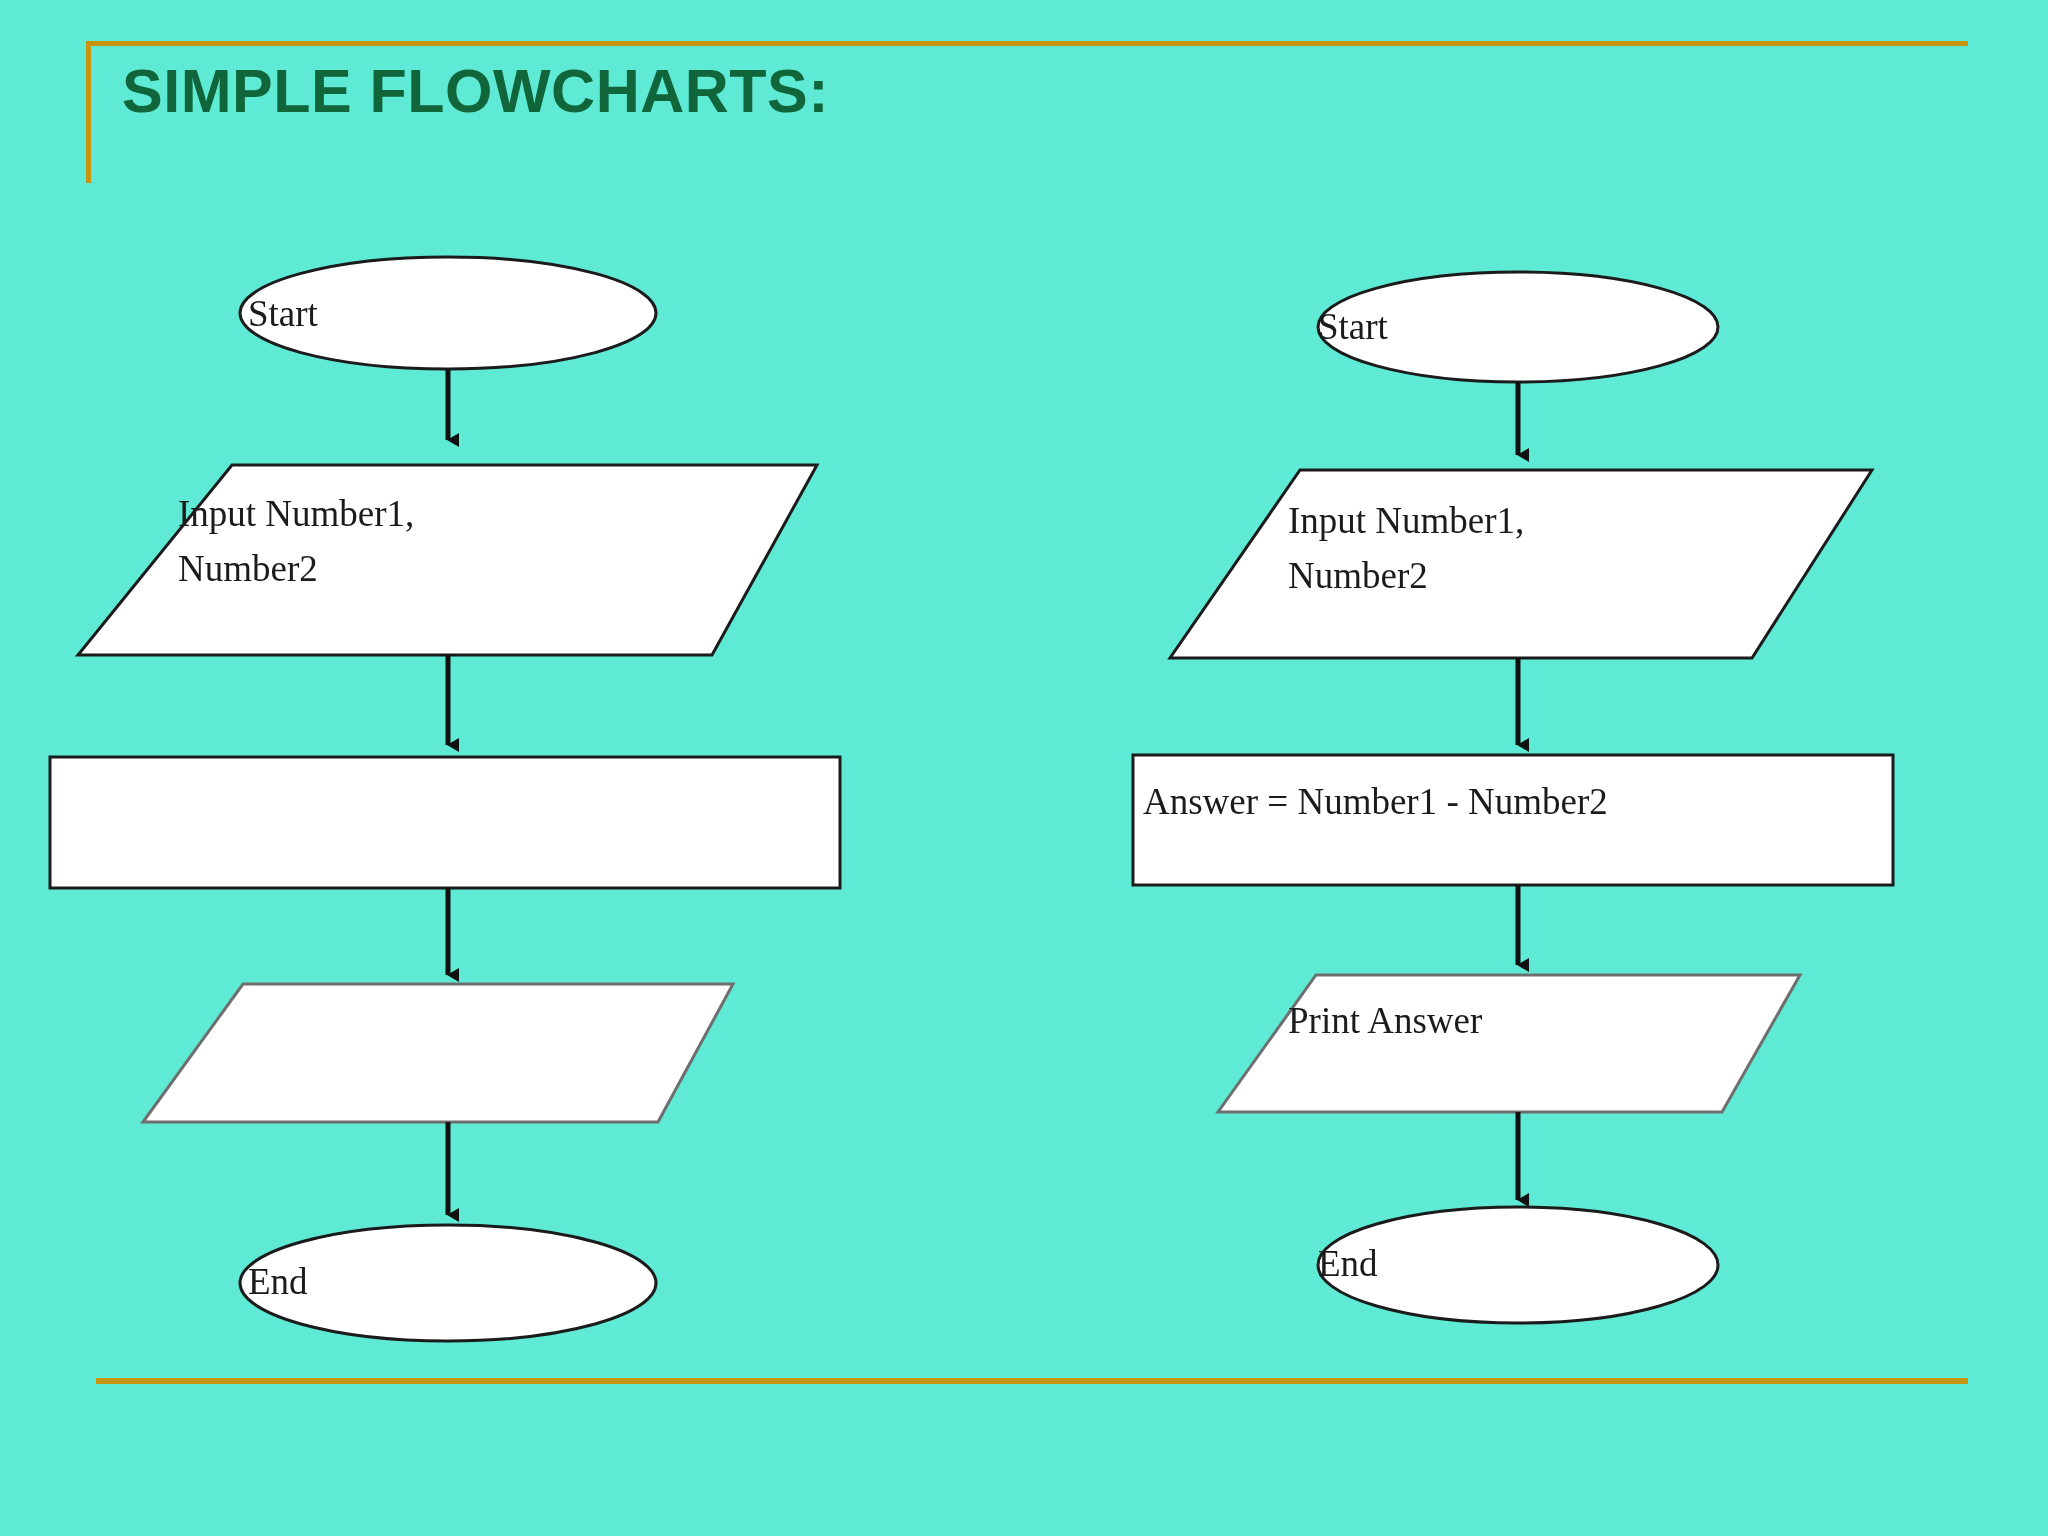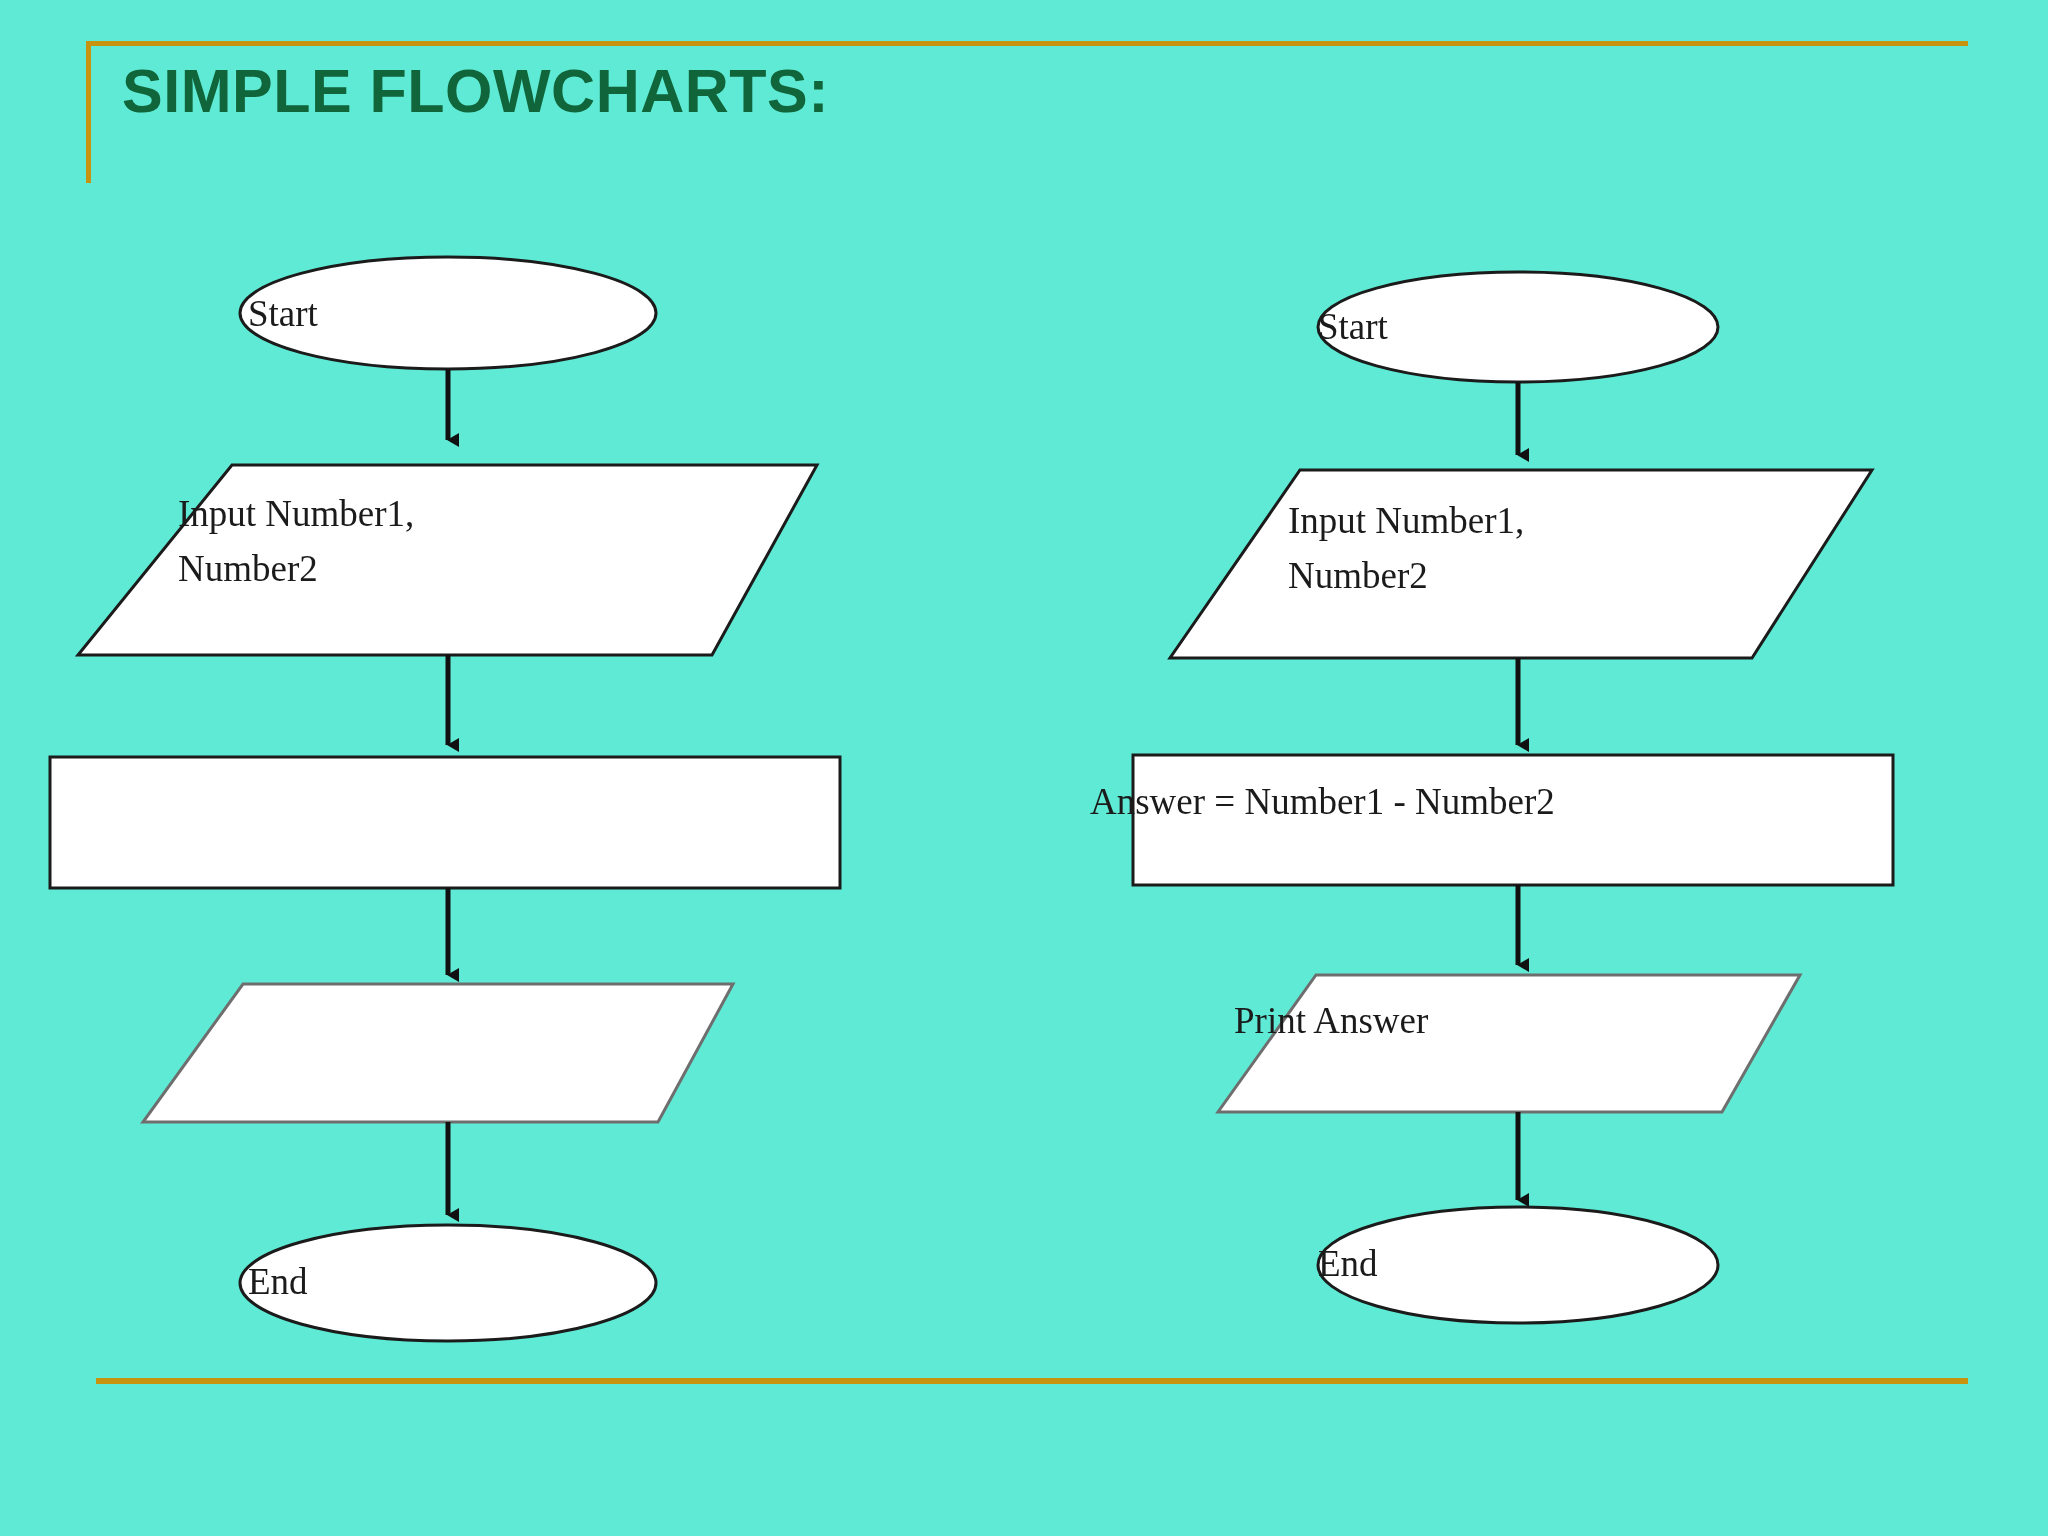--- a/index.html
+++ b/index.html
@@ -121,21 +121,21 @@
 
 
 
   <div class="node-label lbl-terminal" style="left:248px;top:1258px;width:400px;">End</div>
 
   <div class="node-label lbl-terminal" style="left:1318px;top:303px;width:400px;">Start</div>
 
   <div class="node-label lbl-io" style="left:1288px;top:497px;width:460px;">Input Number1,</div>
   <div class="node-label lbl-io" style="left:1288px;top:552px;width:460px;">Number2</div>
 
-  <div class="node-label lbl-proc" style="left:1090px;top:778px;width:740px;">Answer = Number1  -  Number2</div>
+  <div class="node-label lbl-proc" style="left:1143px;top:778px;width:740px;">Answer = Number1  -  Number2</div>
 
-  <div class="node-label lbl-io" style="left:1234px;top:997px;width:460px;">Print Answer</div>
+  <div class="node-label lbl-io" style="left:1288px;top:997px;width:460px;">Print Answer</div>
 
   <div class="node-label lbl-terminal" style="left:1318px;top:1240px;width:400px;">End</div>
 
   <div class="bottom-rule"></div>
 
 </div>
 
 </body></html>

